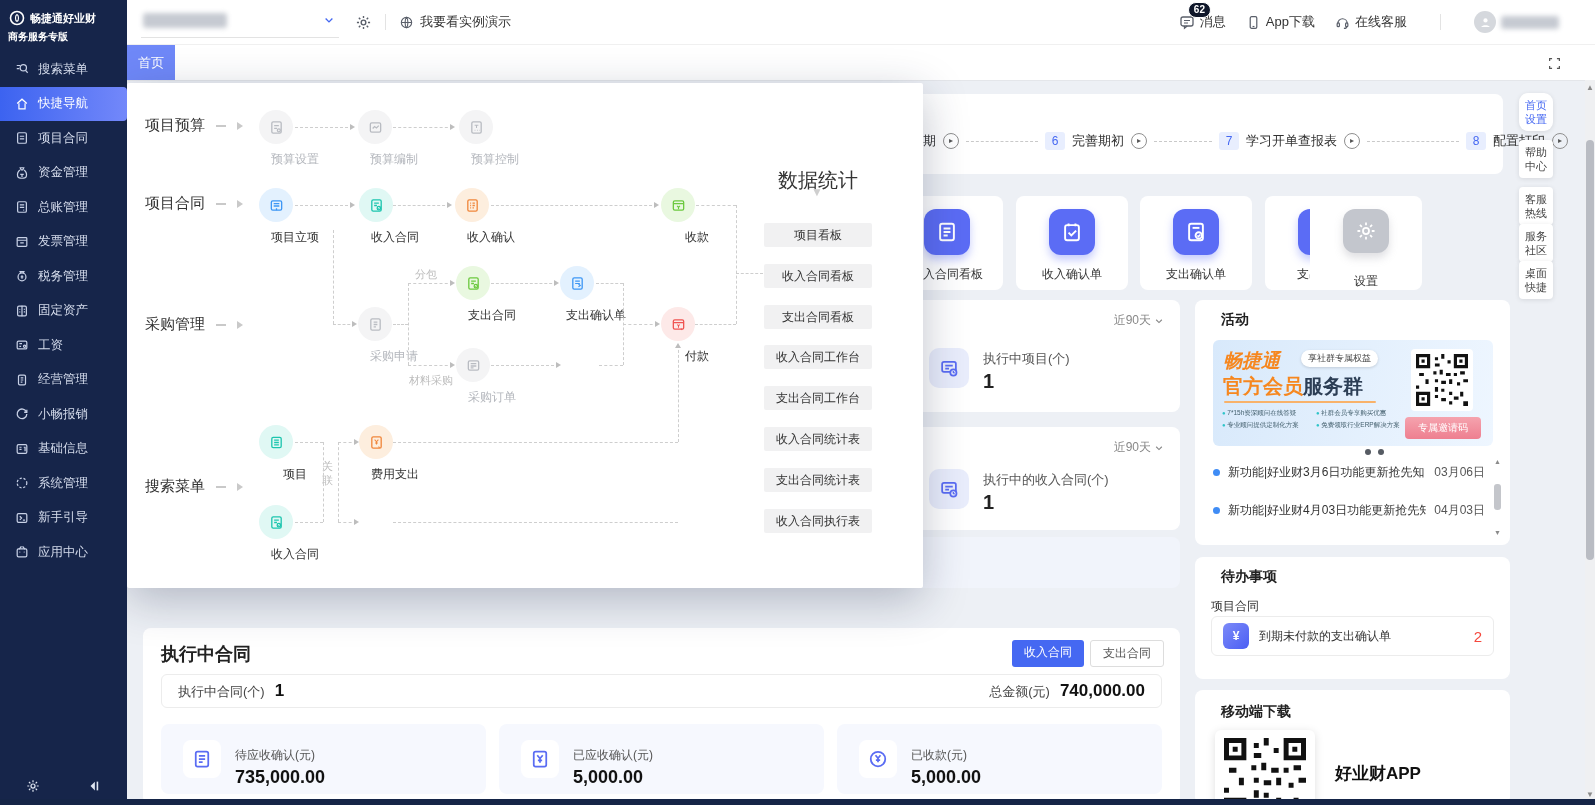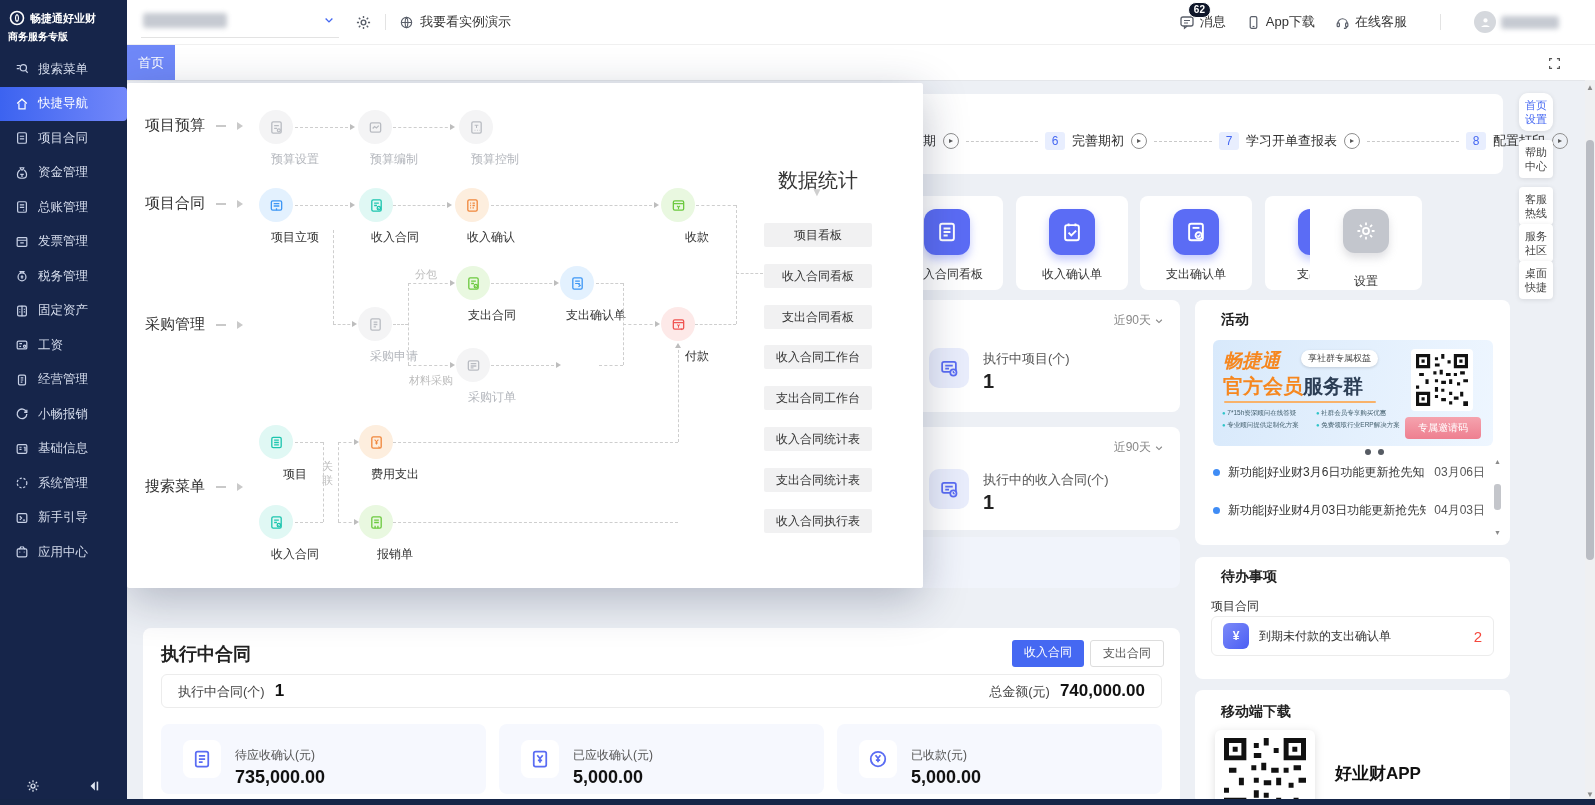--- a/index.html
+++ b/index.html
@@ -819,29 +819,20 @@
     <div class="fnode teal" style="left:104px;top:422px;">
       <span class="fcirc">
           <svg width="15" height="15" viewBox="0 0 16 16" fill="none" stroke="currentColor" stroke-width="1.4">
             <rect x="3" y="2" width="10" height="12" rx="1.5"></rect>
             <path d="M5.5 5.5h5M5.5 8h3"></path>
             <circle cx="10.5" cy="10.8" r="1.8"></circle>
             <path d="M9.8 10.8l.5.5.9-1" stroke-width="1"></path>
           </svg>
         </span>
       <span class="flb">收入合同</span>
-    </div>
-    <div class="fnode green" style="left:204px;top:422px;">
-      <span class="fcirc">
-          <svg width="15" height="15" viewBox="0 0 16 16" fill="none" stroke="currentColor" stroke-width="1.4">
-            <rect x="3" y="2" width="10" height="12" rx="1.5"></rect>
-            <path d="M5.5 5.5h5M5.5 8h5M6.5 14v-2.5M9.5 14v-2.5"></path>
-          </svg>
-        </span>
-      <span class="flb">报销单</span>
     </div>
 
     
     <span class="flbl" style="left:288px;top:184px;">分包</span>
     <span class="flbl" style="left:282px;top:290px;">材料采购</span>
     <span class="flbl vert" style="left:194px;top:376px;">关联</span>
 
     
     <span class="hl arr-r" style="left:168px;top:44px;width:58px;"></span>
     <span class="hl arr-r" style="left:266px;top:44px;width:60px;"></span>

